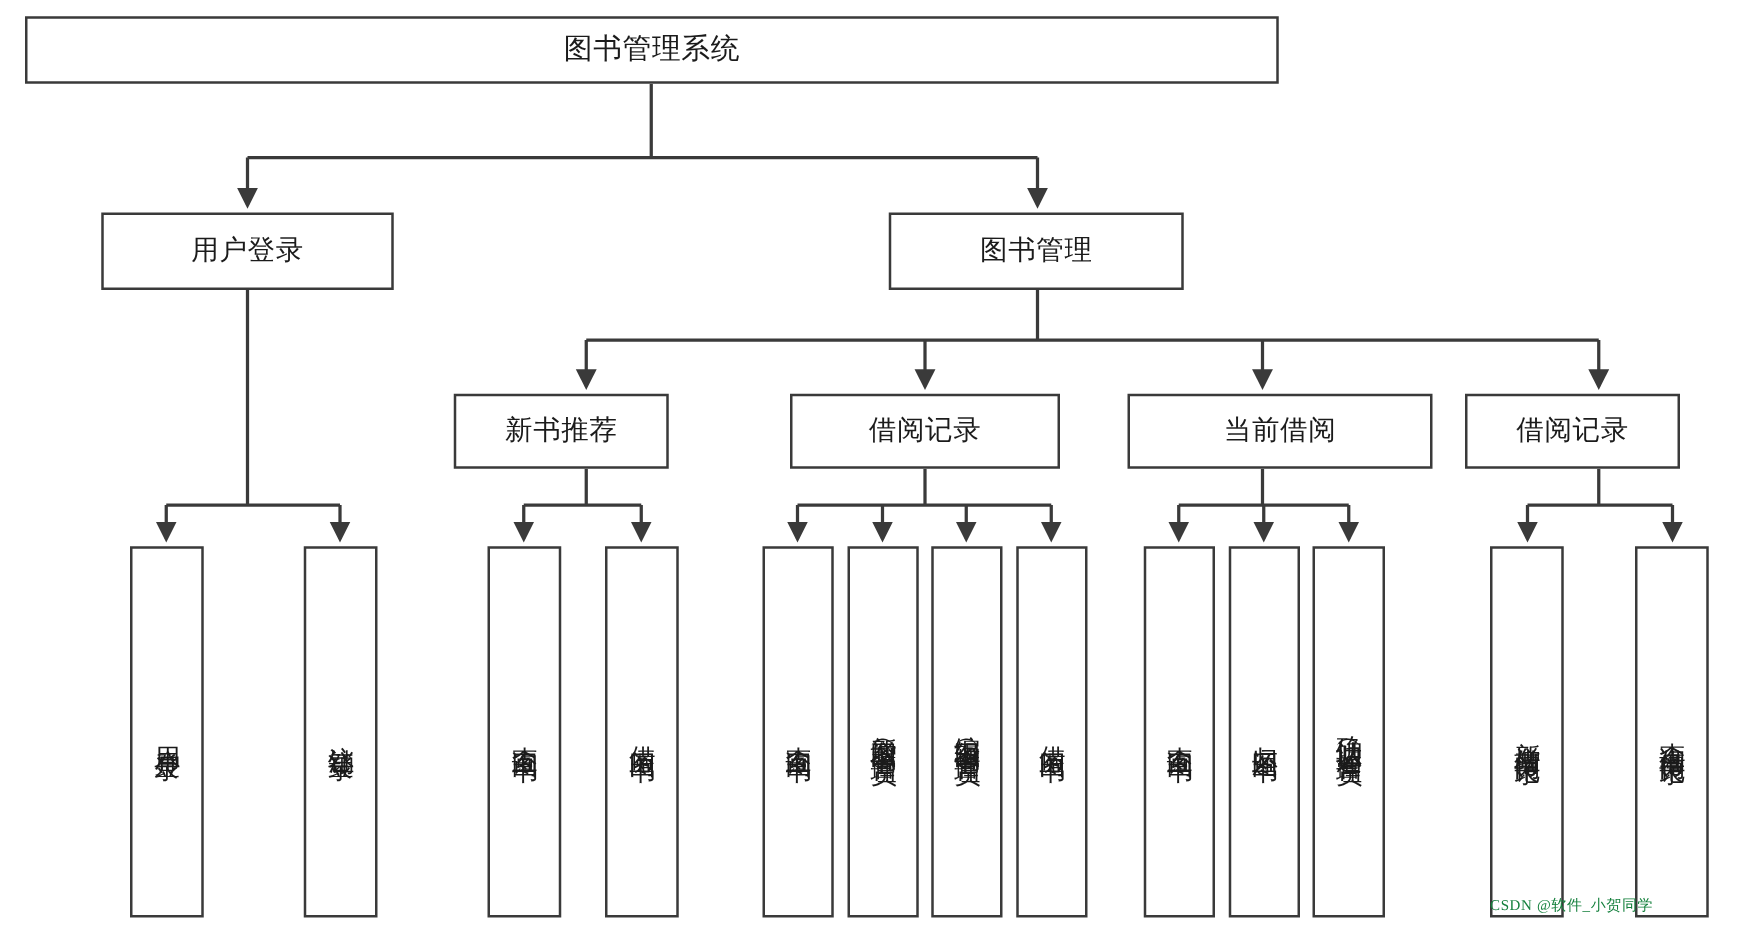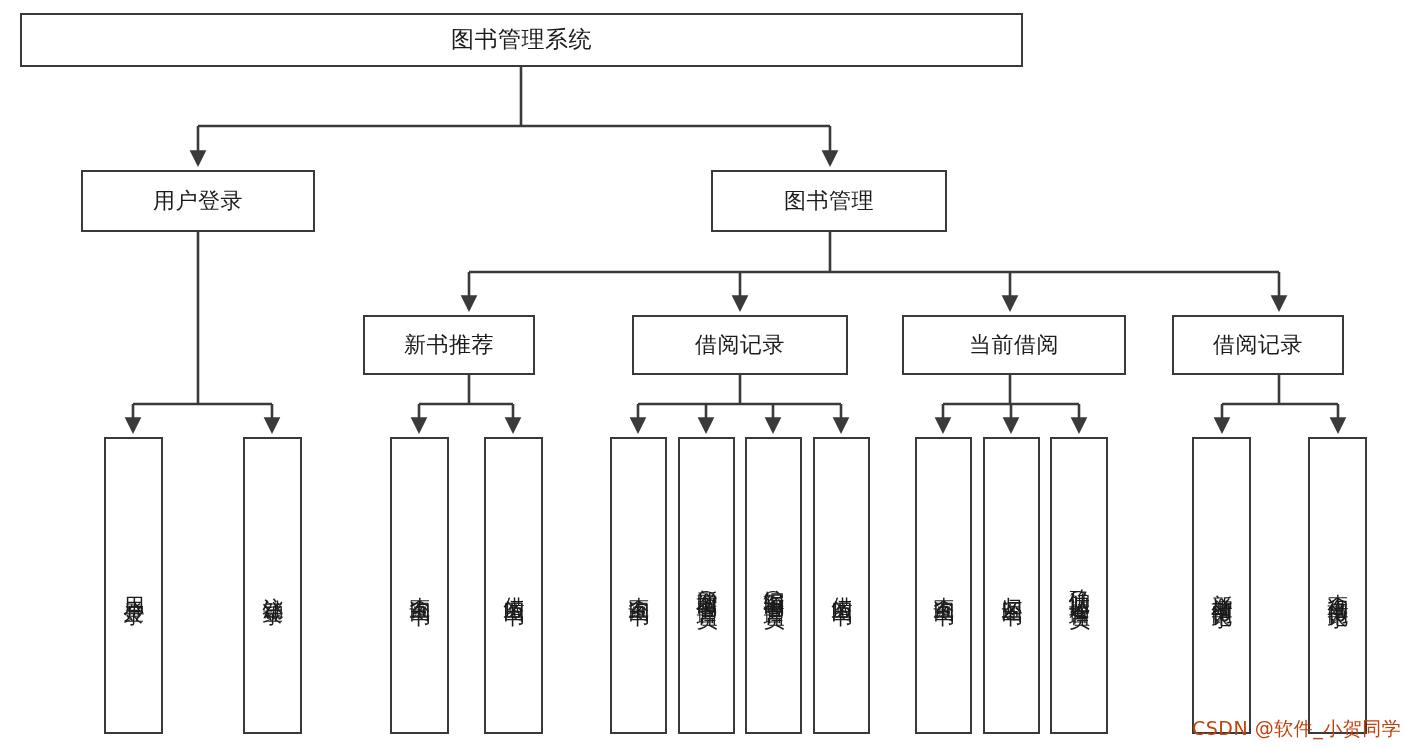--- a/index.html
+++ b/index.html
@@ -53,25 +53,26 @@
   .node.v .label{
     writing-mode:vertical-rl;
     text-orientation:upright;
     font-size:21px;
     line-height:1.18;
     letter-spacing:3px;
   }
   .watermark{
     position:absolute;
     z-index:5;
-    color:#c2410c;
-    font-size:19px;
+    color:#15803d;
+    font-size:12px;
     letter-spacing:.5px;
     white-space:nowrap;
     user-select:none;
+    font-family:Liberation Serif, serif;
   }
 </style>
 </head>
 <body>
 
 <div id="canvas">
 
   <svg id="wires" viewBox="0 0 1405 747" width="1405" height="747" xmlns="http://www.w3.org/2000/svg">
     <defs>
       <marker id="arrow" viewBox="0 0 12 12" refX="9" refY="6" markerWidth="7" markerHeight="7" orient="auto-start-reverse">
@@ -136,21 +137,21 @@
   </div>
 
   <div class="node h" style="left:363px; top:315px; width:172px; height:60px;">
     <span class="label">新书推荐</span>
   </div>
 
   <div class="node h" style="left:632px; top:315px; width:216px; height:60px;">
     <span class="label">借阅记录</span>
   </div>
 
-  <div class="node h" style="left:902px; top:315px; width:224px; height:60px;">
+  <div class="node h" style="left:902px; top:315px; width:244px; height:60px;">
     <span class="label">当前借阅</span>
   </div>
 
   <div class="node h" style="left:1172px; top:315px; width:172px; height:60px;">
     <span class="label">借阅记录</span>
   </div>
 
   <div class="node v" style="left:104px; top:437px; width:59px; height:297px;">
     <span class="label">用户登录</span>
   </div>

